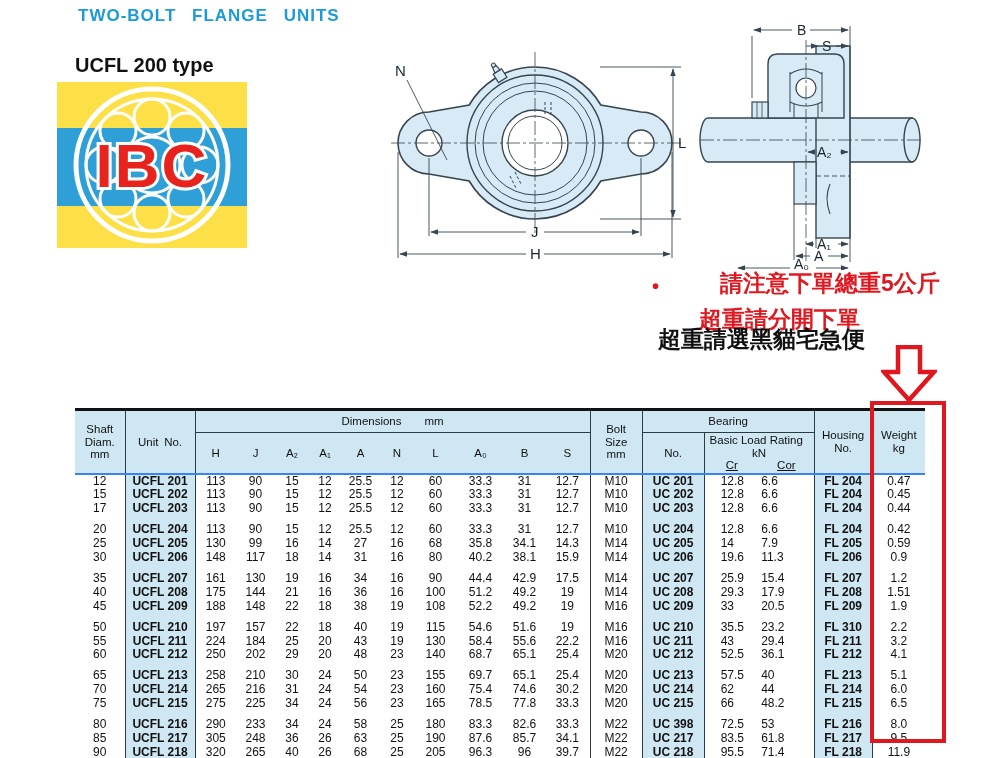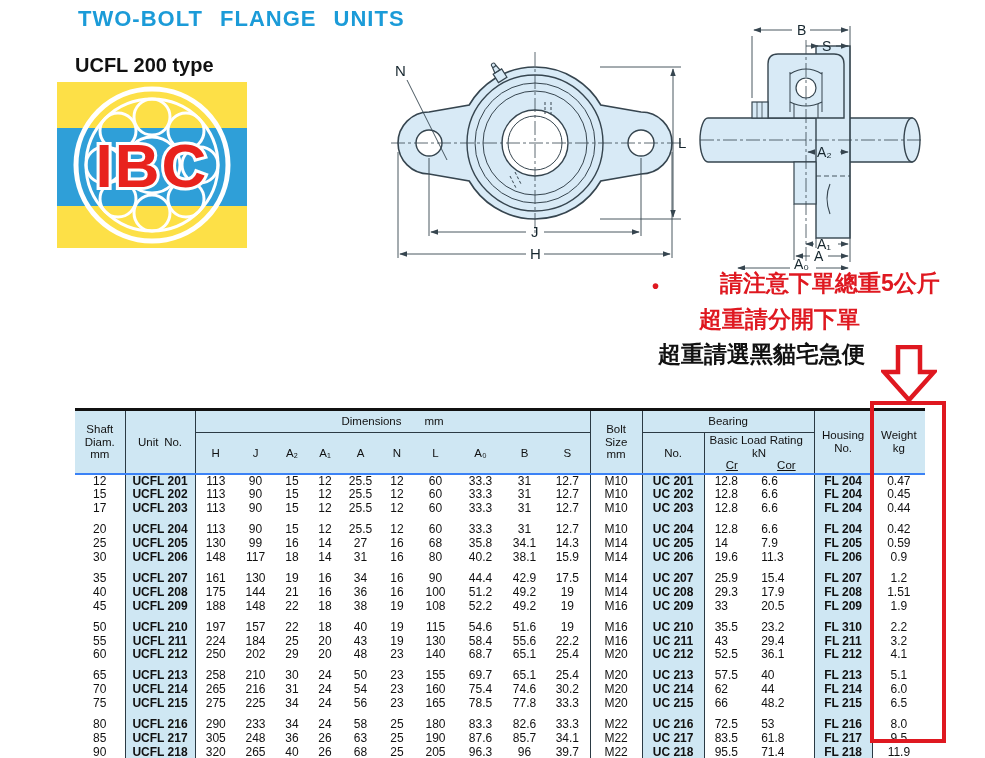--- a/index.html
+++ b/index.html
@@ -1,58 +1,58 @@
 <!DOCTYPE html>
 <html><head>
 <meta charset="utf-8">
 <style>
   html,body{margin:0;padding:0;background:#ffffff;}
   #page{position:relative;width:985px;height:758px;background:#ffffff;overflow:hidden;
         font-family:"Liberation Sans","DejaVu Sans",sans-serif;color:#1a1a1a;}
 
   .abs{position:absolute;}
 
-  #title{left:78px;top:6px;font-size:22px;font-weight:bold;color:#1b9bd8;
+  #title{left:78px;top:6px;font-size:17px;font-weight:bold;color:#1b9bd8;
          letter-spacing:1px;word-spacing:10px;}
   #subtitle{left:75px;top:54px;font-size:20px;font-weight:bold;color:#111;}
 
   
   #logo{left:57px;top:82px;width:190px;height:166px;background:#fde047;}
 
   
   #front-view{left:385px;top:40px;}
   #side-view{left:698px;top:12px;}
   svg text{font-family:"Liberation Sans","DejaVu Sans",sans-serif;}
 
   
   .note{font-size:23px;font-weight:bold;line-height:1;white-space:nowrap;}
   #note-bullet{left:652px;top:276px;color:#df1820;font-size:20px;}
   #note1{left:720px;top:272px;color:#df1820;}
   #note2{left:699px;top:308px;color:#df1820;}
-  #note3{left:658px;top:343px;color:#111;}
+  #note3{left:658px;top:328px;color:#111;}
 
   #weight-arrow{left:881px;top:345px;}
   #weight-box{left:870px;top:401px;width:68px;height:334px;border:4px solid #df1820;z-index:5;}
 
   
   #spec-table{left:75px;top:408px;}
   table{border-collapse:collapse;table-layout:fixed;width:850px;
         border-top:3px solid #111;border-bottom:2px solid #111;font-size:12px;}
   thead{border-bottom:2px solid #3b82f6;}
   th{background:#cfe7f3;font-weight:normal;font-size:11.5px;line-height:12.5px;
      padding:1px 0;text-align:center;vertical-align:middle;color:#111;}
   th.pre{white-space:pre-line;}
   th.gap{white-space:pre;}
   .br{border-right:1px solid #2b3a44;}
   .bb{border-bottom:1px solid #2b3a44;}
   td{padding:0;margin:0;text-align:center;height:13.9px;line-height:13.9px;
      font-size:12px;color:#111;}
   td.blue{background:#cfe7f3;}
   td.bold{font-weight:bold;}
-  td.cr{text-align:left;padding-left:10px;}
+  td.cr{text-align:left;padding-left:16px;}
   td.co{text-align:left;padding-right:0;}
   tr.spacer td{height:7px;line-height:7px;font-size:1px;}
   .rating-wrap{line-height:12.5px;}
   .crcor{display:flex;text-decoration:underline;}
   .crcor span{flex:1;text-align:center;}
 </style>
 </head>
 <body>
 
 <div id="page">
@@ -700,21 +700,21 @@
             <td class="">233</td>
             <td class="">34</td>
             <td class="">24</td>
             <td class="">58</td>
             <td class="">25</td>
             <td class="">180</td>
             <td class="">83.3</td>
             <td class="">82.6</td>
             <td class="br">33.3</td>
             <td class="br">M22</td>
-            <td class="blue bold br">UC 216</td>
+            <td class="blue bold br">UC 398</td>
             <td class="cr">72.5</td>
             <td class="co br">53</td>
             <td class="blue bold br">FL 216</td>
             <td class="">8.0</td>
           </tr>
           <tr>
             <td class="br">85</td>
             <td class="blue bold br">UCFL 217</td>
             <td class="">305</td>
             <td class="">248</td>

